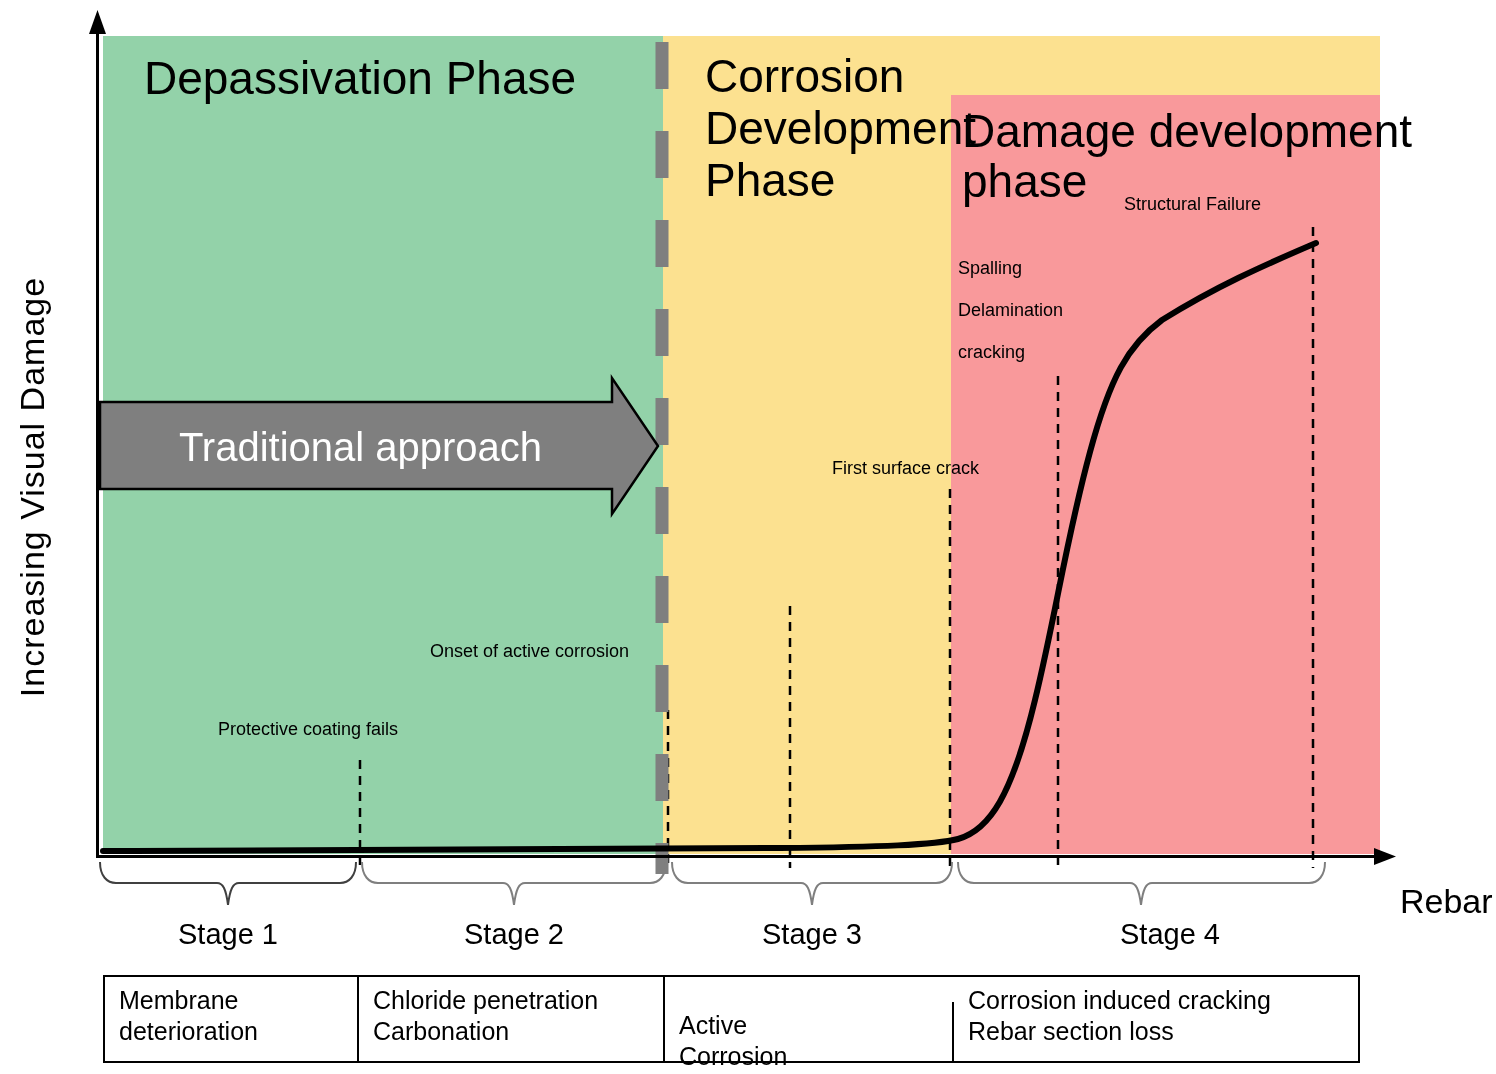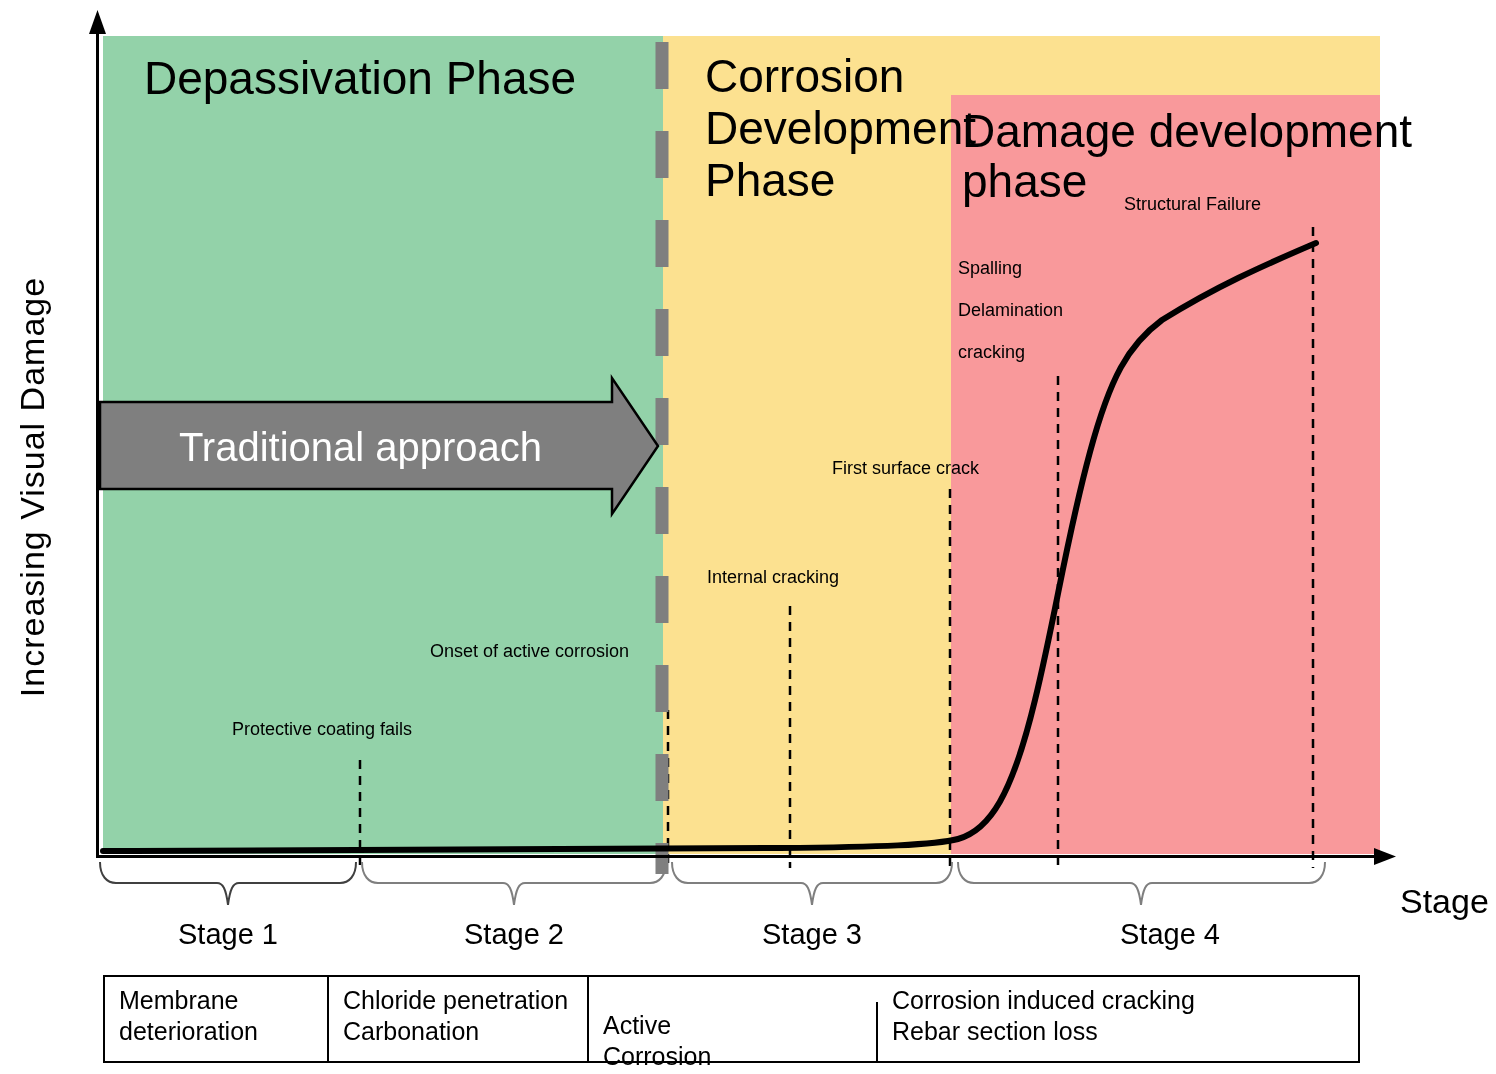--- a/index.html
+++ b/index.html
@@ -15,21 +15,21 @@
   .arrow-text{left:108px;top:423px;width:505px;text-align:center;
               font-size:40px;color:#ffffff;white-space:nowrap;}
   .time-label{left:1400px;top:881px;font-size:34px;}
   .stage-lbl{position:absolute;top:918px;transform:translateX(-50%);
              font-size:29px;white-space:nowrap;}
   #stage-table{position:absolute;left:103px;top:975px;width:1257px;height:88px;
                display:flex;box-sizing:border-box;border:2.5px solid #000;background:#fff;}
   .cell{box-sizing:border-box;border-right:2.5px solid #000;
         padding:8px 4px 0 14px;font-size:25px;line-height:31px;white-space:pre-line;}
   .cell:last-child{border-right:none;flex:1;}
-  .c1{width:224px;}.c2{width:260px;}.c3{width:289px;margin-top:25px;}
+  .c1{width:254px;}.c2{width:306px;}.c3{width:289px;margin-top:25px;}
 </style>
 </head>
 <body>
 
 <div id="fig">
 
   <svg id="gfx" width="1496" height="1074" viewBox="0 0 1496 1074">
 
     <rect x="103" y="36" width="560" height="818" fill="#93D2A9"></rect>
     <rect x="663" y="36" width="717" height="818" fill="#FCE190"></rect>
@@ -77,29 +77,28 @@
 phase</div>
 
   <div class="lbl t-ann" style="left:1124px;top:194px;">Structural Failure</div>
 
   <div class="lbl t-ann" style="left:958px;top:247px;line-height:42px;">Spalling
 Delamination
 cracking</div>
 
   <div class="lbl t-ann" style="left:832px;top:458px;">First surface crack</div>
 
-  <div class="lbl t-ann" style="left:707px;top:567px;">Internal cracking</div>
 
   <div class="lbl t-ann" style="left:430px;top:641px;">Onset of active corrosion</div>
 
-  <div class="lbl t-ann" style="left:232px;top:719px;text-align:center;">Protective coating fails</div>
+  <div class="lbl t-ann" style="left:218px;top:719px;text-align:center;">Protective coating fails</div>
 
   <div class="lbl arrow-text">Traditional approach</div>
 
-  <div class="lbl time-label">Stage</div>
+  <div class="lbl time-label">Rebar</div>
 
   <div class="stage-lbl" style="left:228px;">Stage 1</div>
   <div class="stage-lbl" style="left:514px;">Stage 2</div>
   <div class="stage-lbl" style="left:812px;">Stage 3</div>
   <div class="stage-lbl" style="left:1141px;margin-left:29px;">Stage 4</div>
 
   <div id="stage-table">
     <div class="cell c1">Membrane
 deterioration</div>
     <div class="cell c2">Chloride penetration

